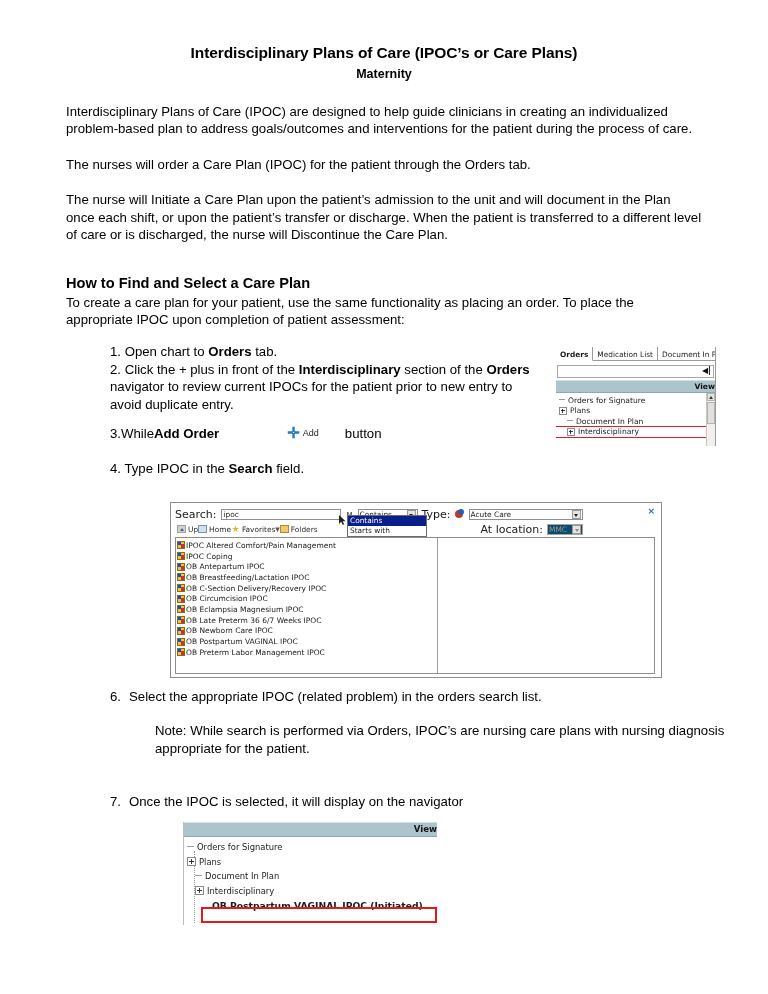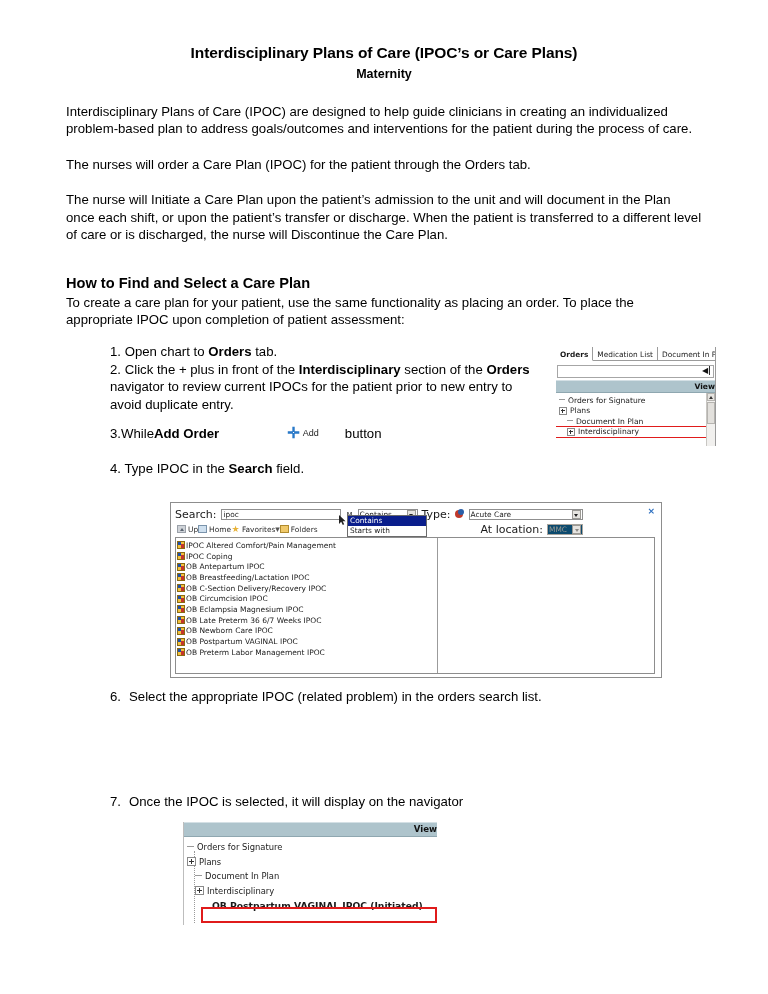--- a/index.html
+++ b/index.html
@@ -614,20 +614,21 @@
     <div class="step-line">
       <span>4.</span>
       <span>Type IPOC in the </span><b>Search</b><span> field.</span>
     </div>
   </div>
 
   <div class="step-6 num-item">
     <span class="num">6.</span>
     <span>Select the appropriate IPOC (related problem) in the orders search list.</span>
   </div>
+  <div class="note-block">Note:  While search is performed via Orders, IPOC’s are nursing care plans with nursing diagnosis appropriate for the patient.</div>
   <div class="step-7 num-item">
     <span class="num">7.</span>
     <span>Once the IPOC is selected, it will display on the navigator</span>
   </div>
 
   <div class="inset-nav1">
     <div class="tabrow">
       <div class="tab active">
         <span>Orders</span>
       </div>

